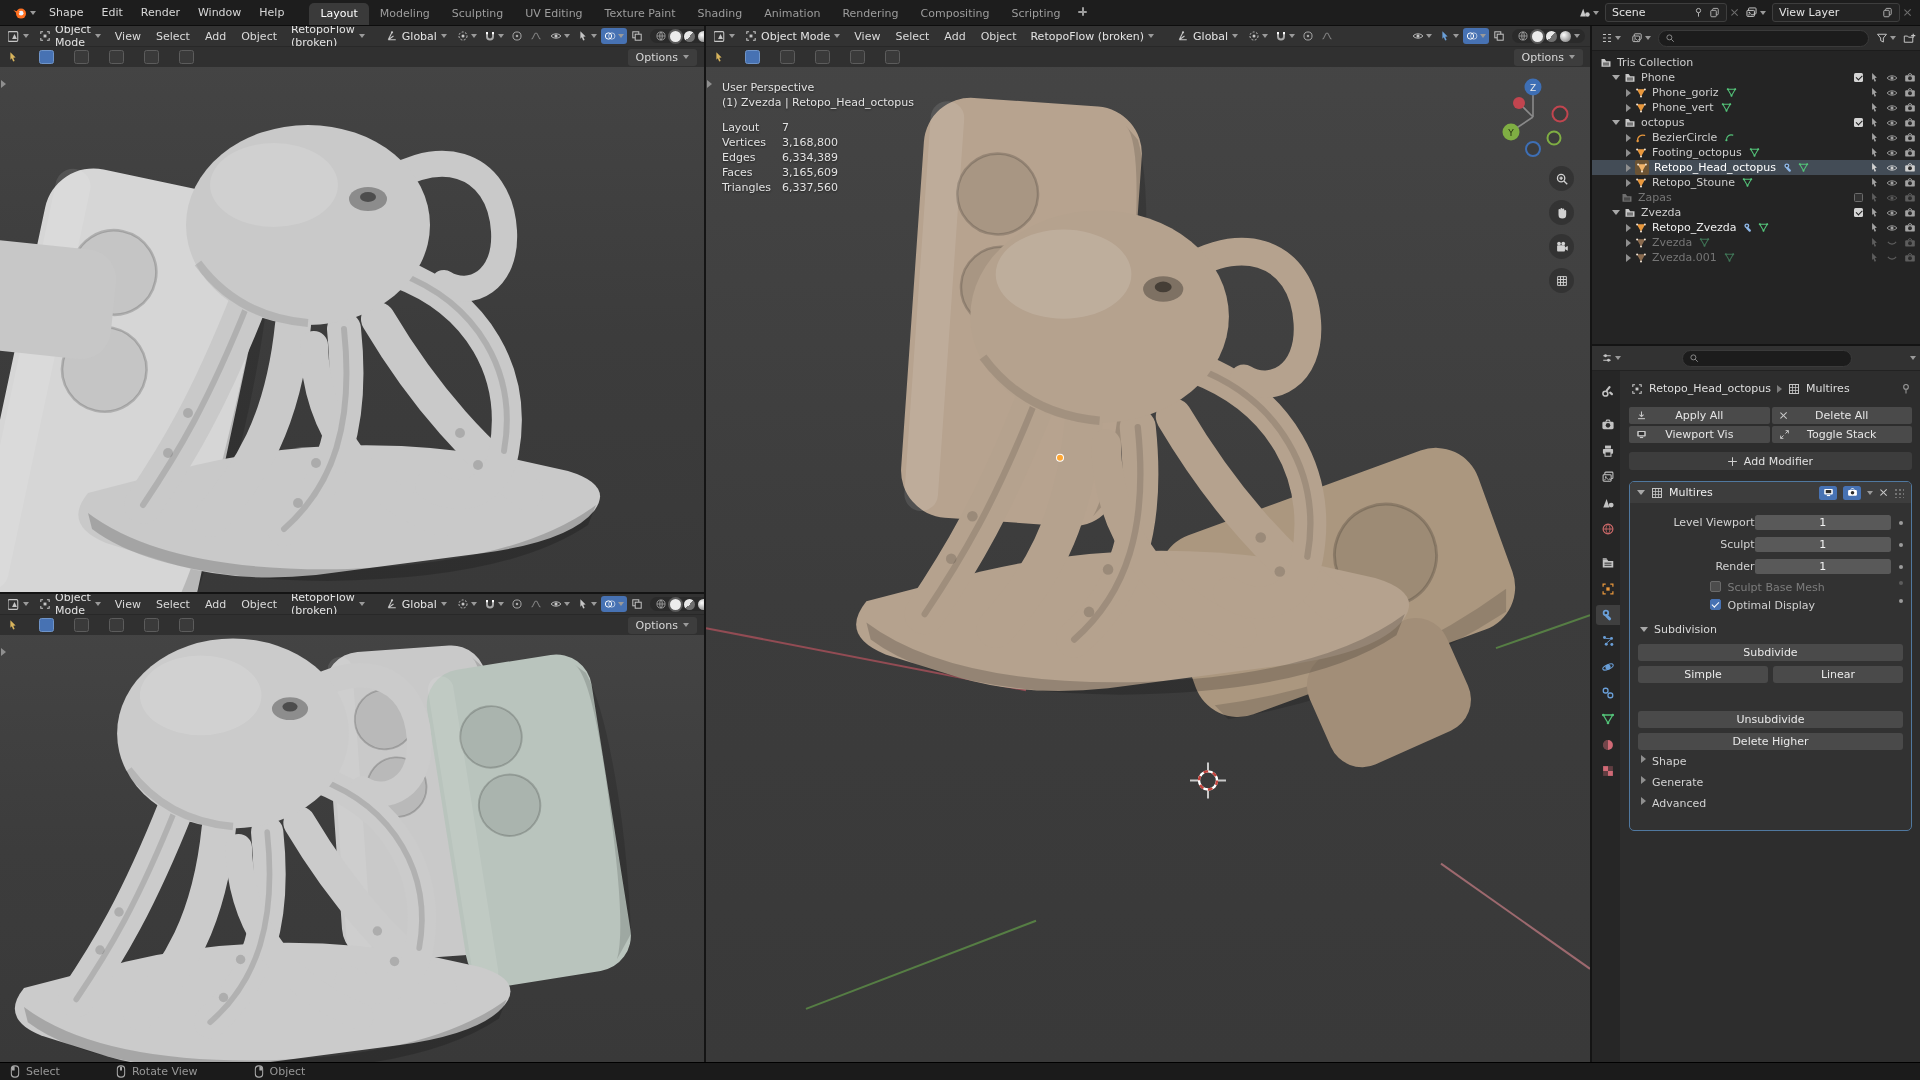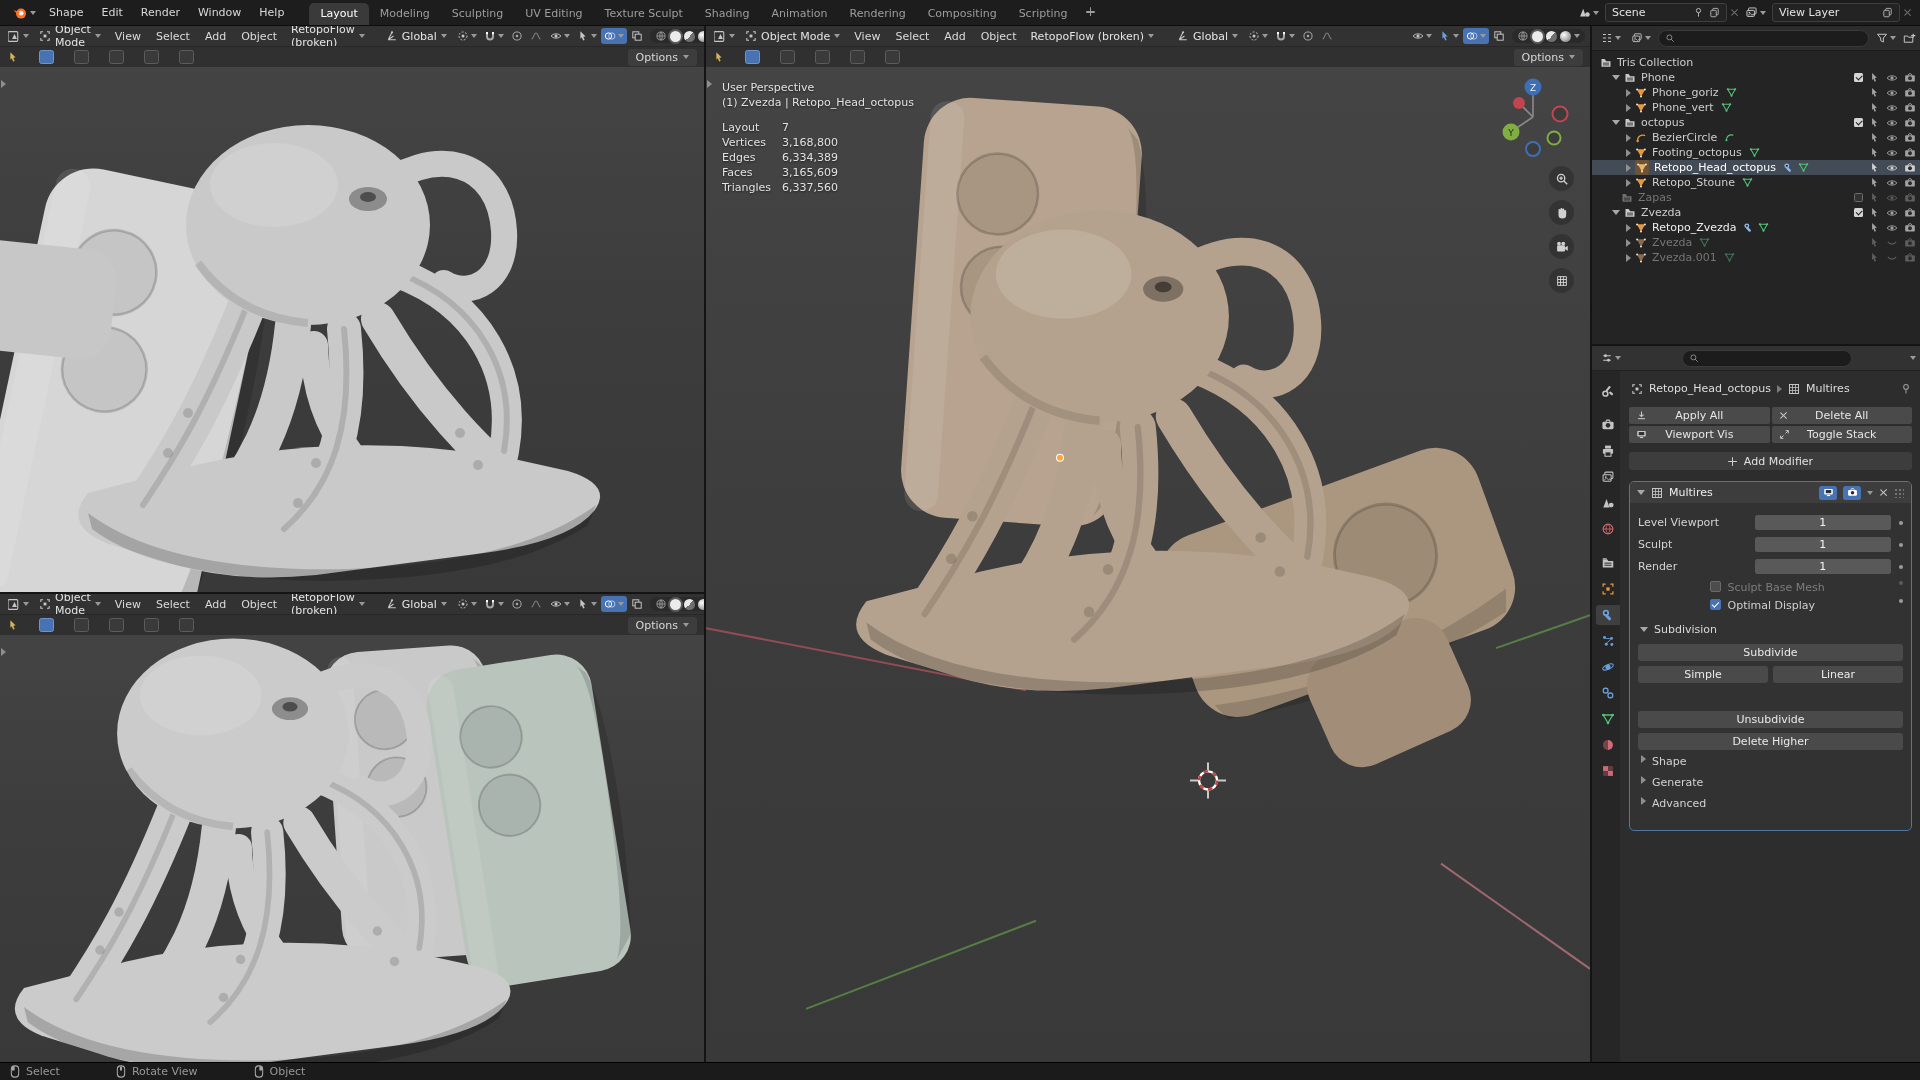--- a/index.html
+++ b/index.html
@@ -96,21 +96,21 @@
   .btn-grid{display:grid;grid-template-columns:1fr 1fr;gap:2px;margin-bottom:9px}
   .pbtn{height:17px;background:#4a4a4a;border-radius:2px;display:flex;align-items:center;justify-content:center;color:#e6e6e6;position:relative}
   .pbtn .bico{position:absolute;left:7px;color:#c9c9c9;display:flex;align-items:center}
   .addmod{height:18px;background:#3d3d3d;border-radius:3px;display:flex;align-items:center;justify-content:center;gap:7px;color:#e0e0e0;margin-bottom:11px}
   .mod-panel{border:1px solid #50789f;border-radius:5px;background:#323232;overflow:hidden}
   .mod-head{height:21px;background:#3d3d3d;display:flex;align-items:center;gap:6px;padding:0 7px;color:#eee}
   .blue-chip{width:18px;height:14px;background:#4772b3;border-radius:2.5px;display:flex;align-items:center;justify-content:center;color:#fff}
   .drag-dots{width:10px;height:10px;background:radial-gradient(circle,#8a8a8a 1px,transparent 1.2px);background-size:4px 4px;opacity:.7}
   .mod-body{padding:10px 8px 12px}
   .frow{display:flex;align-items:center;height:19px;margin-bottom:3px}
-  .flabel{width:44%;color:#d2d2d2}
+  .flabel{width:44%;text-align:right;color:#d2d2d2}
   .fval{flex:1;height:15px;background:#595959;border-radius:2.5px;display:flex;align-items:center;justify-content:center;color:#f4f4f4}
   .fdot{width:4px;height:4px;background:#9c9c9c;border-radius:50%;margin-left:8px;flex:none}
   .chk-row{display:flex;gap:7px;margin:5px 0 5px 27%}
   .checkbox{width:11px;height:11px;border-radius:2px;background:#4c4c4c;border:1px solid #6a6a6a;flex:none}
   .checkbox.checked{background:#4772b3;border-color:#4772b3}
   .checkbox.checked::after{content:"";display:block;width:5.5px;height:3px;border-left:1.6px solid #fff;border-bottom:1.6px solid #fff;transform:rotate(-45deg);margin:2px 0 0 1.8px}
   .muted-t{color:#7c7c7c}
   .subhdr{display:flex;align-items:center;gap:6px;color:#d8d8d8;margin:11px 2px 8px}
   .wide-btn{height:17px;background:#4a4a4a;border-radius:3px;display:flex;align-items:center;justify-content:center;color:#e9e9e9;margin-bottom:5px}
   .half-grid{display:grid;grid-template-columns:1fr 1fr;gap:5px;margin-bottom:10px}
@@ -400,21 +400,21 @@
   <span class="menu-item">Shape</span>
   <span class="menu-item">Edit</span>
   <span class="menu-item">Render</span>
   <span class="menu-item">Window</span>
   <span class="menu-item">Help</span>
   <div class="ws-tabs">
     <span class="ws-tab active">Layout</span>
     <span class="ws-tab">Modeling</span>
     <span class="ws-tab">Sculpting</span>
     <span class="ws-tab">UV Editing</span>
-    <span class="ws-tab">Texture Sculpt</span>
+    <span class="ws-tab">Texture Paint</span>
     <span class="ws-tab">Shading</span>
     <span class="ws-tab">Animation</span>
     <span class="ws-tab">Rendering</span>
     <span class="ws-tab">Compositing</span>
     <span class="ws-tab">Scripting</span>
     <span class="ws-add"><span class="plus-shape" style="color:#9d9d9d"></span></span>
   </div>
   <div class="tb-right">
     <div class="tb-icobtn">
       <svg class="icsvg" width="13" height="13" viewBox="0 0 16 16" style="color:#c9c9c9">

